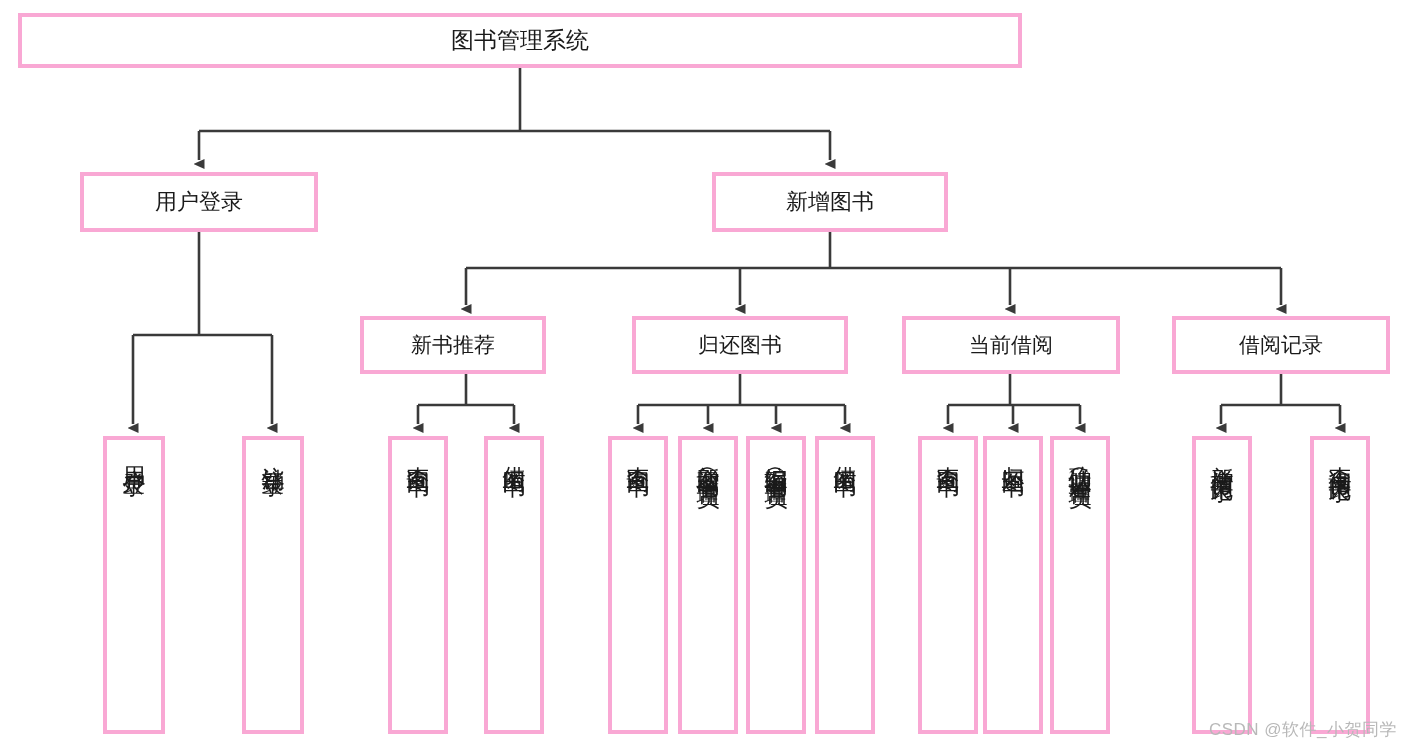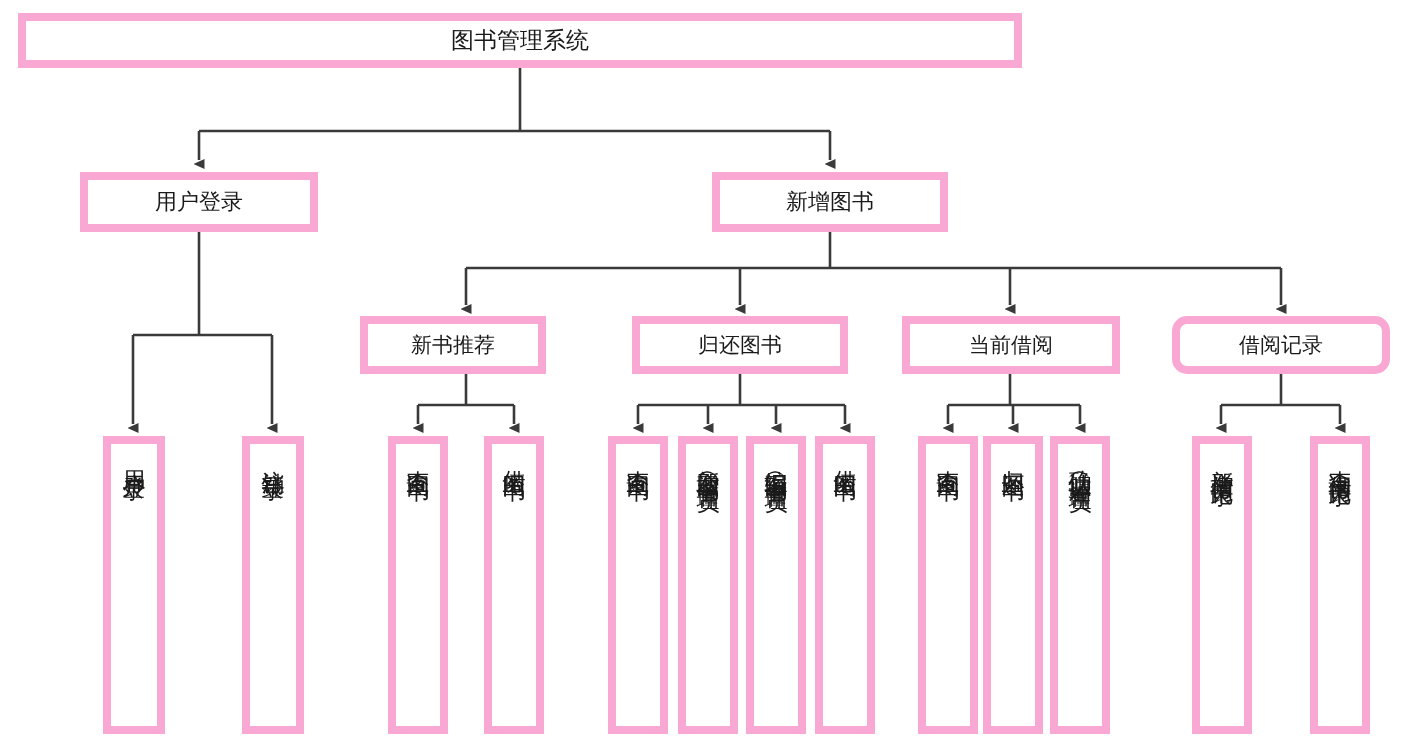--- a/index.html
+++ b/index.html
@@ -22,21 +22,21 @@
     left: 0;
     top: 0;
     width: 1405px;
     height: 747px;
     pointer-events: none;
   }
   .node {
     position: absolute;
     box-sizing: border-box;
     background: #ffffff;
-    border: 8px solid #f9a8d4;
+    border: 4px solid #f9a8d4;
     display: flex;
     align-items: center;
     justify-content: center;
     color: #1a1a1a;
   }
   .node .label {
     display: block;
     text-align: center;
     line-height: 1.28;
     white-space: nowrap;
@@ -134,21 +134,21 @@
 
   <div class="node lvl2" style="left:360px; top:316px; width:186px; height:58px;">
     <span class="label">新书推荐</span>
   </div>
   <div class="node lvl2" style="left:632px; top:316px; width:216px; height:58px;">
     <span class="label">归还图书</span>
   </div>
   <div class="node lvl2" style="left:902px; top:316px; width:218px; height:58px;">
     <span class="label">当前借阅</span>
   </div>
-  <div class="node lvl2" style="left:1172px; top:316px; width:218px; height:58px;border-radius:15px;">
+  <div class="node lvl2" style="left:1172px; top:316px; width:218px; height:58px;">
     <span class="label">借阅记录</span>
   </div>
 
   <div class="node leaf" style="left:103px; top:436px; width:62px; height:298px;">
     <span class="label">用户登录</span>
   </div>
   <div class="node leaf" style="left:242px; top:436px; width:62px; height:298px;">
     <span class="label">注销登录</span>
   </div>
 
@@ -182,14 +182,15 @@
     <span class="label">确认归还（管理员）</span>
   </div>
 
   <div class="node leaf" style="left:1192px; top:436px; width:60px; height:298px;">
     <span class="label">新增借阅记录</span>
   </div>
   <div class="node leaf" style="left:1310px; top:436px; width:60px; height:298px;">
     <span class="label">查询借阅记录</span>
   </div>
 
+  <div class="watermark">CSDN @软件_小贺同学</div>
 
 </div>
 
 </body></html>

